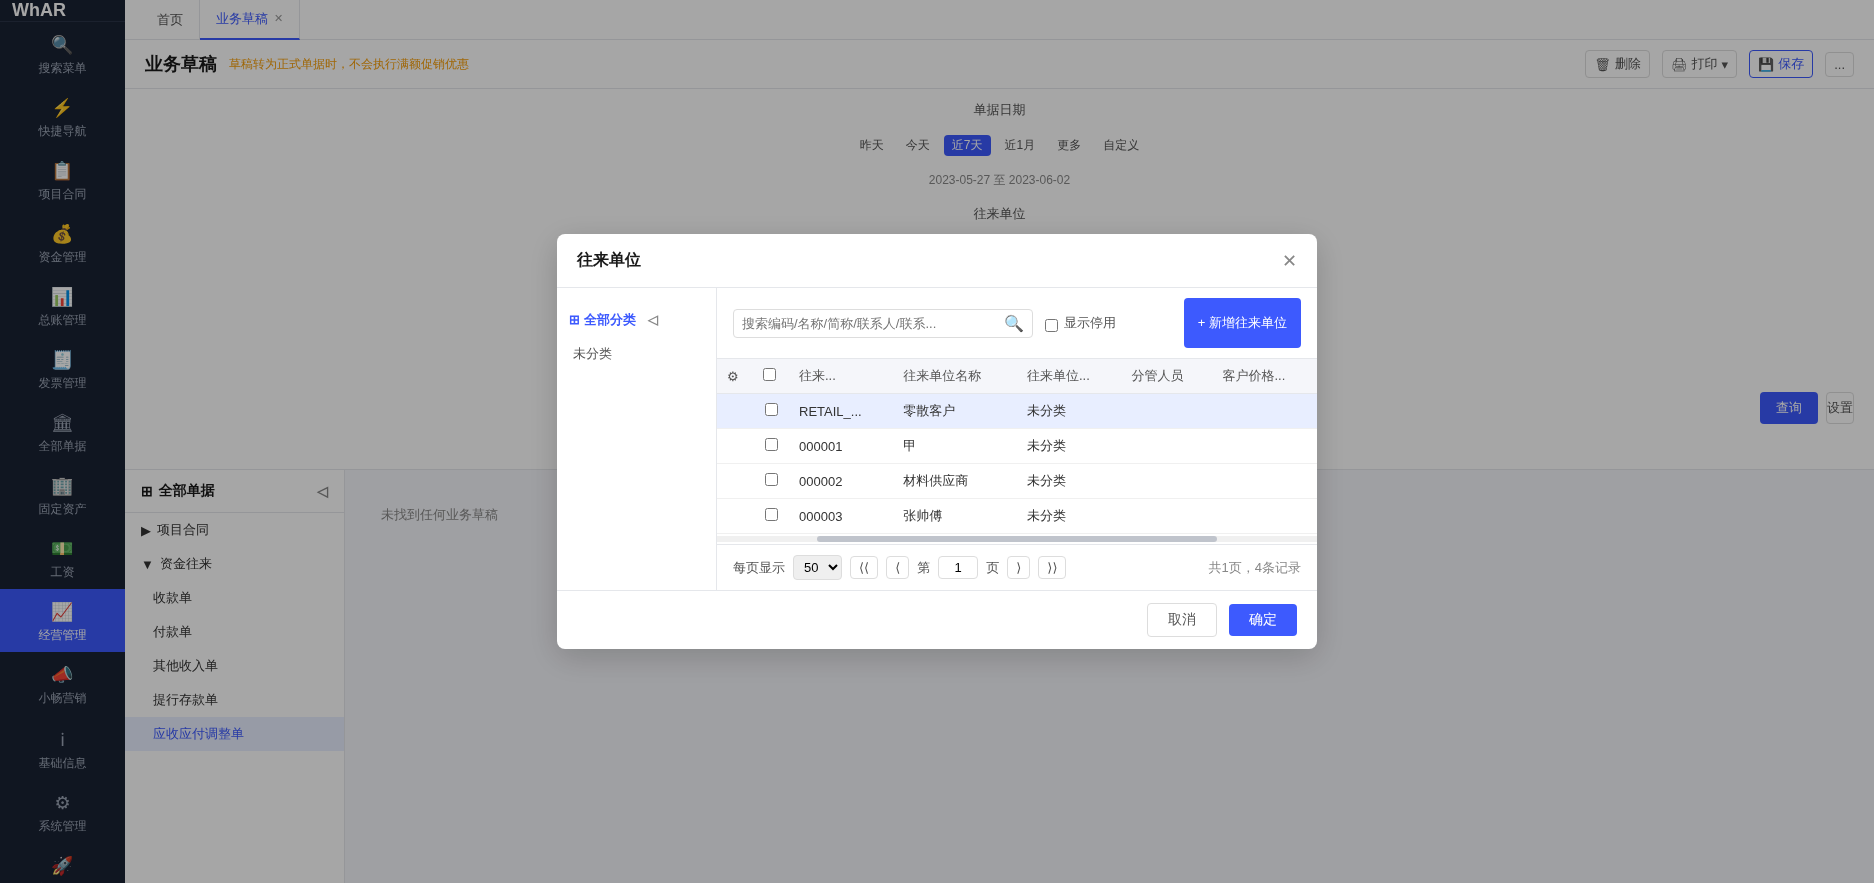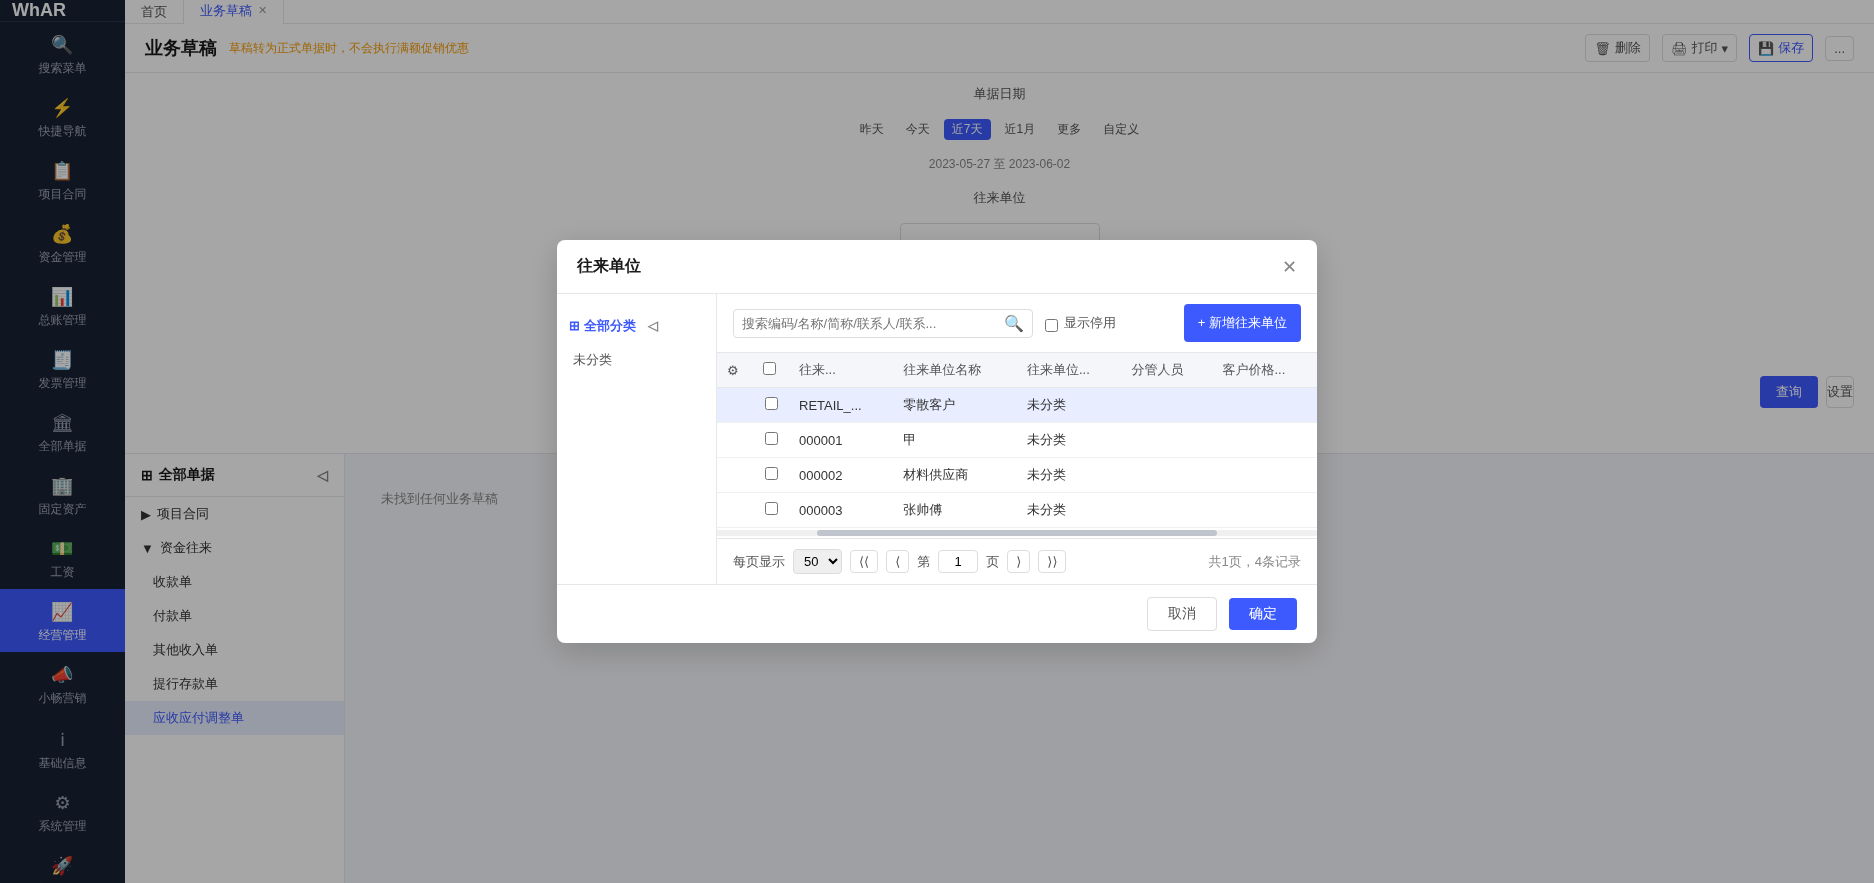--- a/index.html
+++ b/index.html
@@ -48,22 +48,22 @@
       height: 100%;
       overflow: hidden;
     }
 
     
     .tabs {
       background: #fff;
       display: flex;
       align-items: center;
       border-bottom: 1px solid #e5e7eb;
-      height: 24px;
-      padding: 0 0 0 0;
+      height: 40px;
+      padding: 0 0 0 16px;
     }
     .tab {
       height: 40px;
       display: flex;
       align-items: center;
       padding: 0 16px;
       font-size: 13px;
       color: #555;
       cursor: pointer;
       border-right: 1px solid #e5e7eb;
@@ -341,21 +341,21 @@
       font-size: 13px;
       color: #555;
       cursor: pointer;
     }
     .btn-add-partner {
       margin-left: auto;
       background: #3d5afe;
       color: #fff;
       border: none;
       border-radius: 4px;
-      padding: 10px 14px;
+      padding: 16px 14px;
       font-size: 13px;
       cursor: pointer;
       white-space: nowrap;
     }
 
     
     .modal-table-wrap {
       flex: 1;
       overflow: auto;
     }

